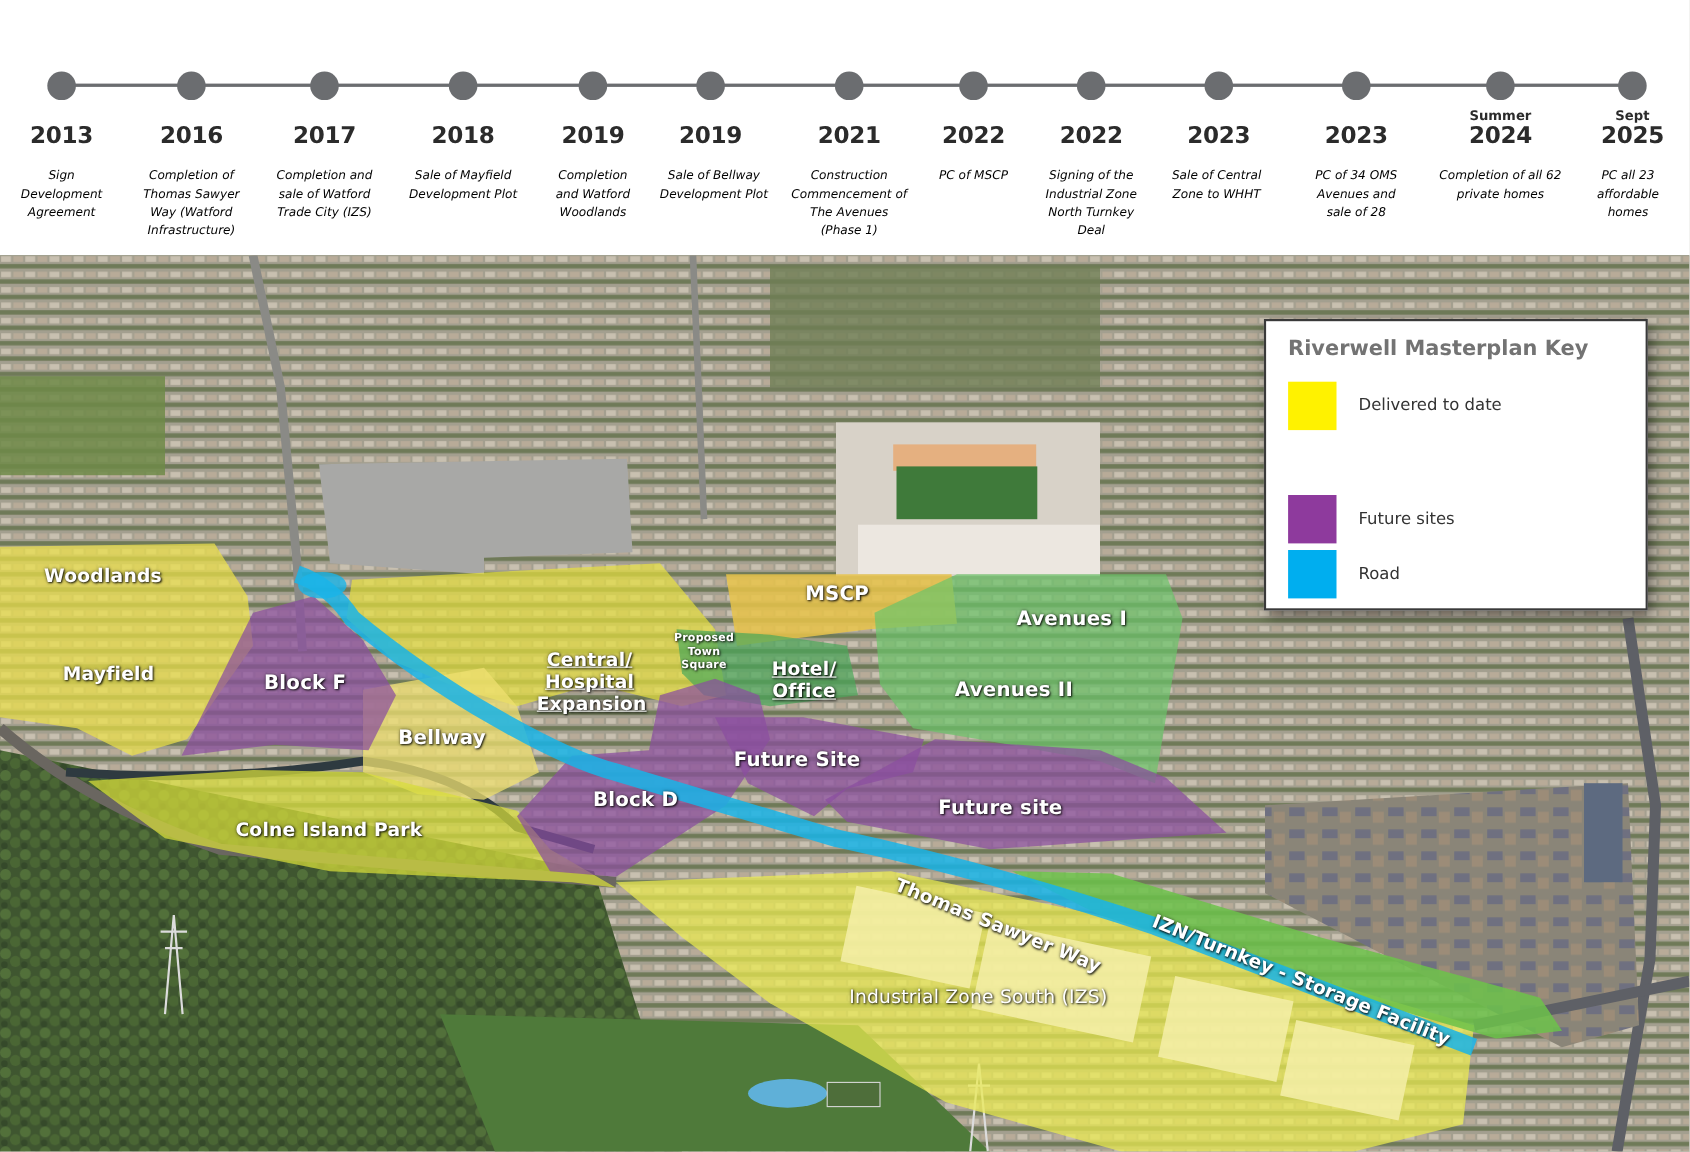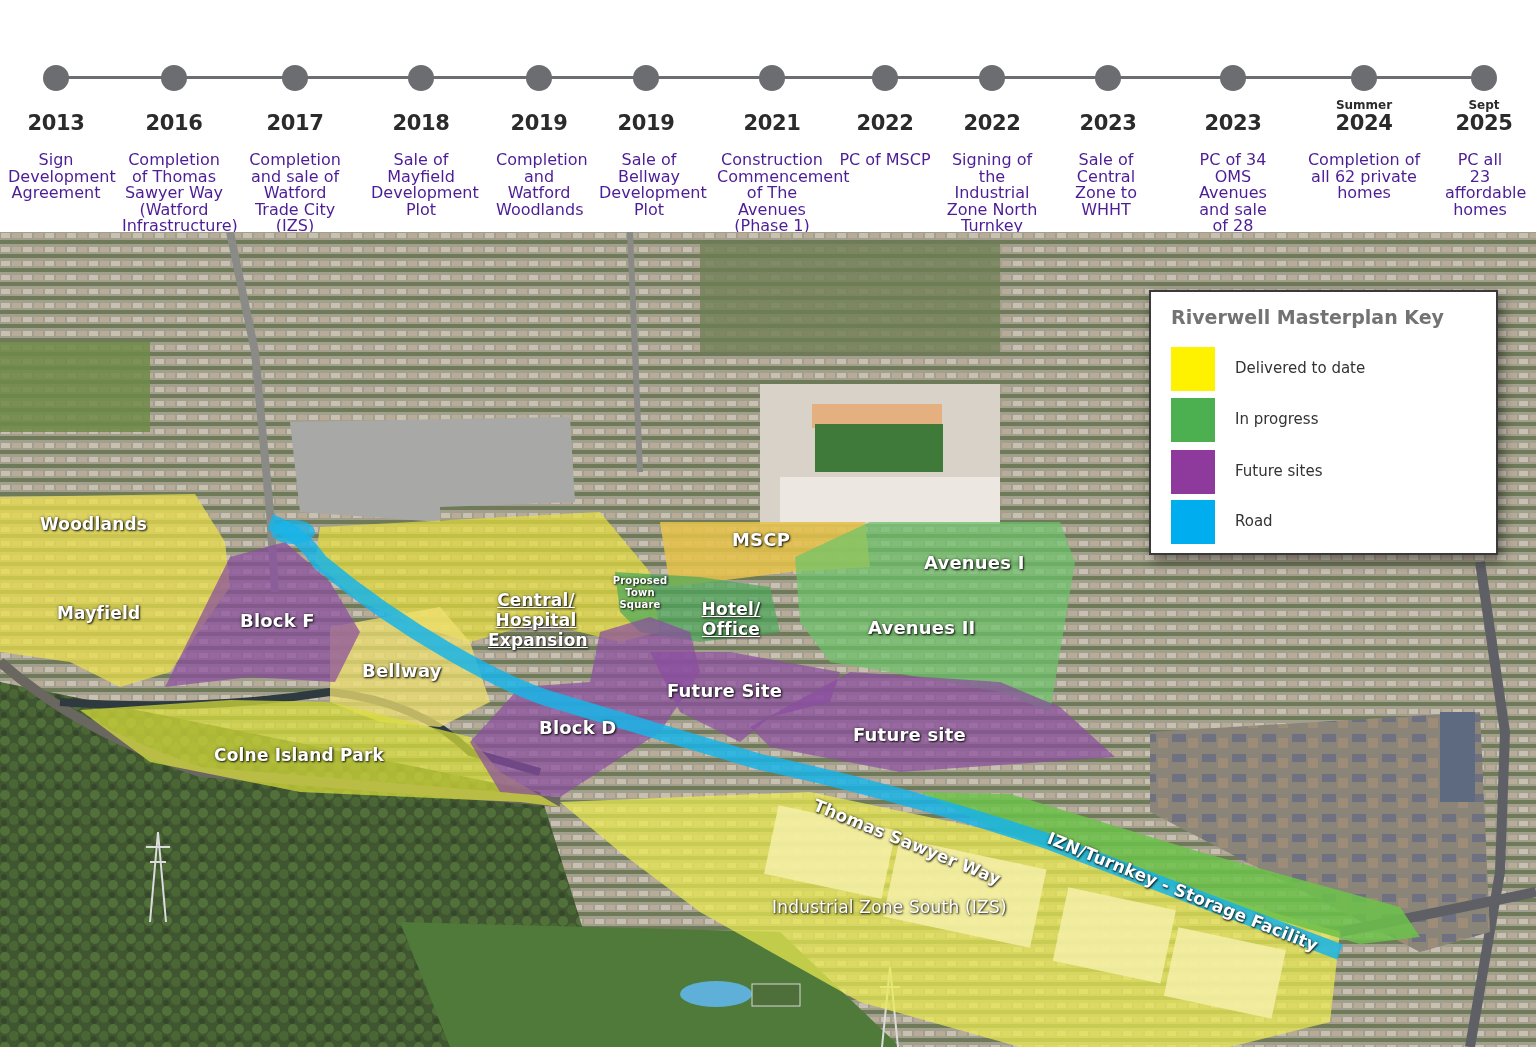--- a/index.html
+++ b/index.html
@@ -6,21 +6,21 @@
   html, body { width: 1536px; height: 1047px; overflow: hidden; background: #ffffff; }
   body { font-family: "DejaVu Sans", "Liberation Sans", sans-serif; position: relative; }
 
   
   .timeline { position: absolute; left: 0; top: 0; width: 1536px; height: 232px; background: #ffffff; }
   .timeline-line { position: absolute; left: 56px; top: 76px; width: 1430px; height: 3px; background: #6b6d70; }
   .milestone { position: absolute; top: 0; width: 130px; margin-left: -65px; text-align: center; }
   .milestone .dot { position: absolute; left: 52px; top: 65px; width: 26px; height: 26px; border-radius: 50%; background: #6b6d70; }
   .milestone .season { position: absolute; left: 0; width: 130px; top: 98px; font-size: 12px; font-weight: bold; color: #2b2b2b; line-height: 14px; }
   .milestone .year { position: absolute; left: 0; width: 130px; top: 111px; font-size: 21px; font-weight: bold; color: #2b2b2b; letter-spacing: -0.3px; line-height: 24px; }
-  .milestone .desc { position: absolute; left: 0; width: 130px; top: 152px; font-size: 16px; color: #4c1d95; line-height: 16.5px; }
+  .milestone .desc { position: absolute; left: 0; width: 130px; top: 152px; font-size: 11px; color: #000000; line-height: 16.5px; font-style: italic; }
 
   
   .map { position: absolute; left: 0; top: 232px; width: 1536px; height: 815px; overflow: hidden; background: #8b8d77; }
   .map svg.base { position: absolute; left: 0; top: 0; }
 
   .zone-label { position: absolute; color: #ffffff; font-weight: bold; white-space: nowrap;
     text-shadow: 1px 1px 2px rgba(0,0,0,0.85), 0 0 3px rgba(0,0,0,0.5); letter-spacing: 0.2px; }
   .zone-label.lg { font-size: 18px; text-align: center; }
   .zone-label.md { font-size: 17px; }
   .zone-label.sm { font-size: 10px; line-height: 12px; text-align: center; }
@@ -237,24 +237,20 @@
   <div class="zone-label md" style="left:772px;top:665px;font-weight:normal">Industrial Zone South (IZS)</div>
 
 </div>
 
 <div class="key">
   <div class="key-title">Riverwell Masterplan Key</div>
   <div class="key-item" style="top:55px">
     <div class="key-swatch" style="background:#fff200"></div>
     <div class="key-label">Delivered to date</div>
   </div>
-  <div class="key-item" style="top:106px">
-    <div class="key-swatch" style="background:#4caf50"></div>
-    <div class="key-label">In progress</div>
-  </div>
   <div class="key-item" style="top:158px">
     <div class="key-swatch" style="background:#8e3a9d"></div>
     <div class="key-label">Future sites</div>
   </div>
   <div class="key-item" style="top:208px">
     <div class="key-swatch" style="background:#00aeef"></div>
     <div class="key-label">Road</div>
   </div>
 </div>
 

